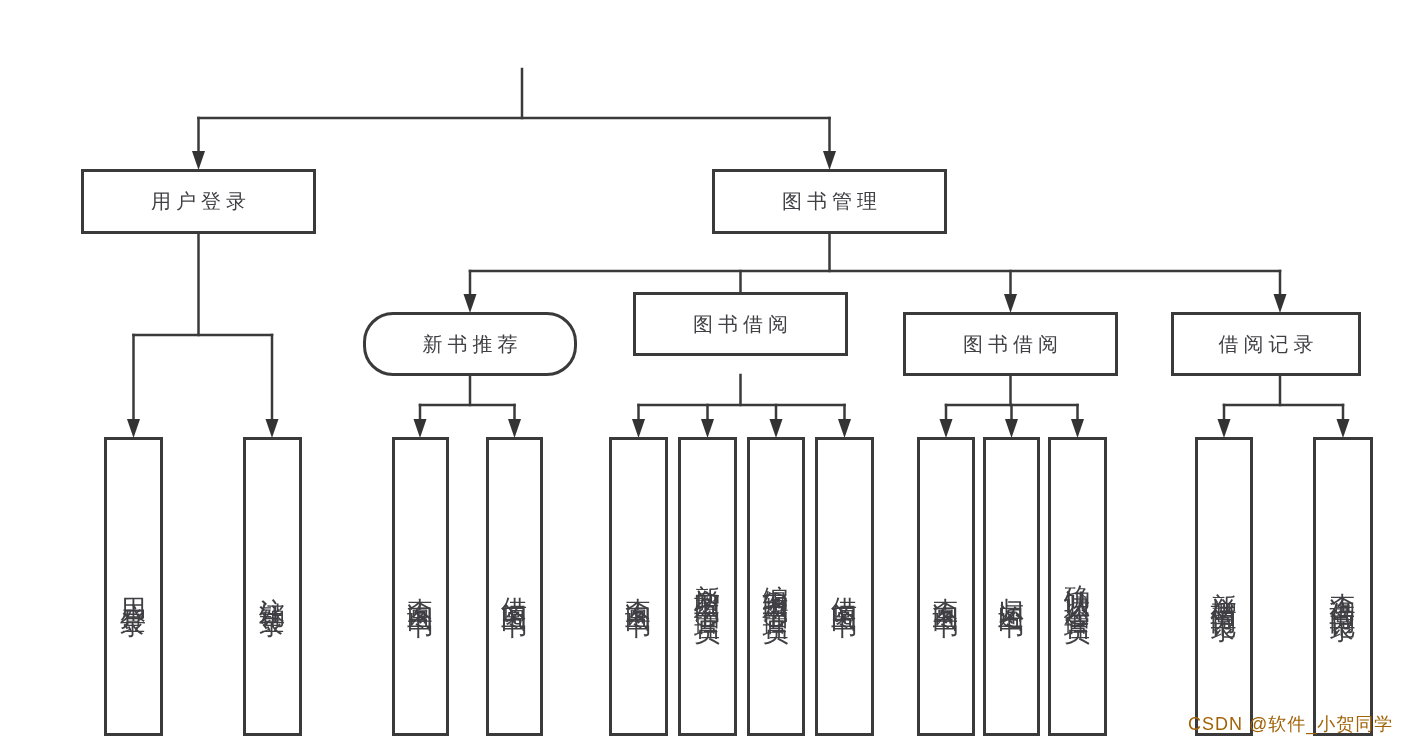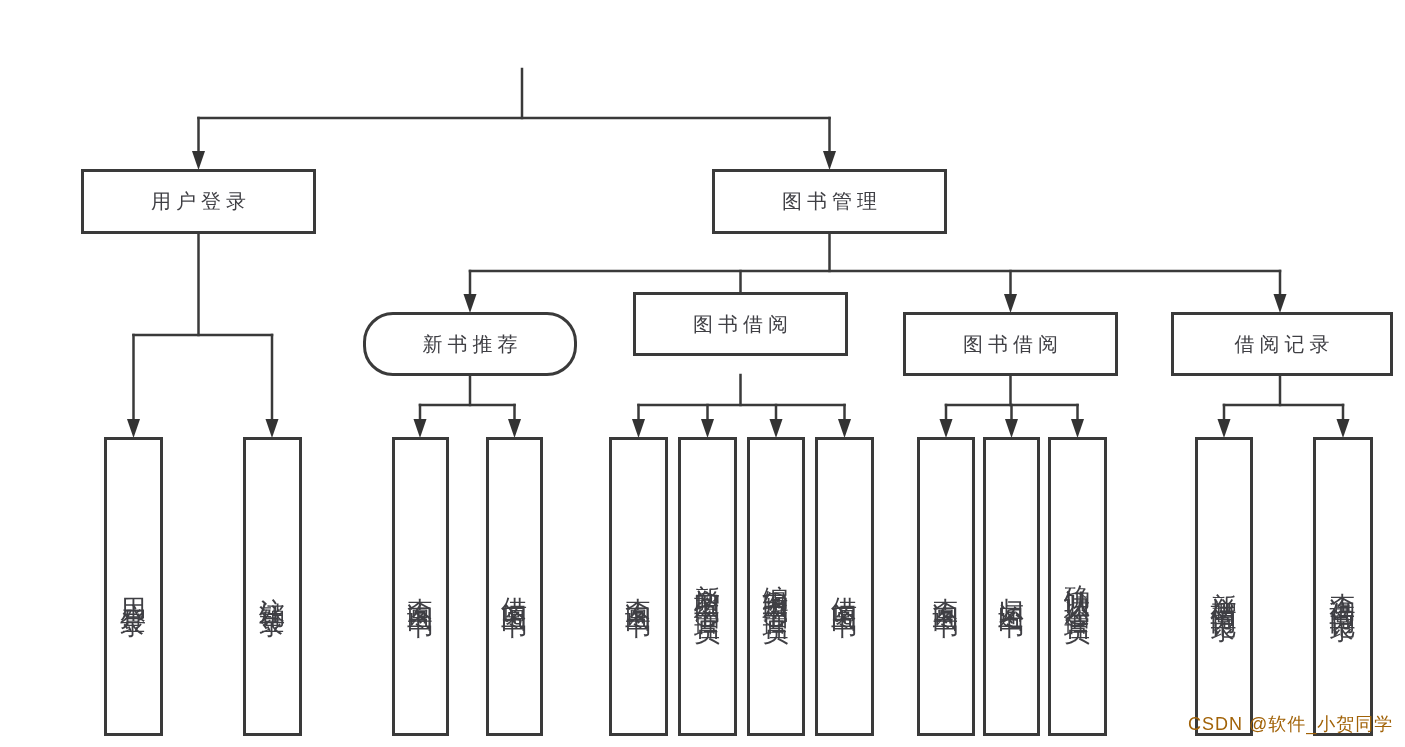--- a/index.html
+++ b/index.html
@@ -151,21 +151,21 @@
 
   <div class="node" style="left:363px; top:312px; width:214px; height:64px;border-radius:30px;">
     <span class="hlabel">新书推荐</span>
   </div>
   <div class="node" style="left:633px; top:292px; width:215px; height:64px;">
     <span class="hlabel">图书借阅</span>
   </div>
   <div class="node" style="left:903px; top:312px; width:215px; height:64px;">
     <span class="hlabel">图书借阅</span>
   </div>
-  <div class="node" style="left:1171px; top:312px; width:222px; height:64px;">
+  <div class="node" style="left:1171px; top:312px; width:190px; height:64px;">
     <span class="hlabel">借阅记录</span>
   </div>
 
   <div class="node leaf" style="left:104px; width:59px;">
     <span class="vlabel">用户登录</span>
   </div>
   <div class="node leaf" style="left:243px; width:59px;">
     <span class="vlabel">注销登录</span>
   </div>
   <div class="node leaf" style="left:392px; width:57px;">

